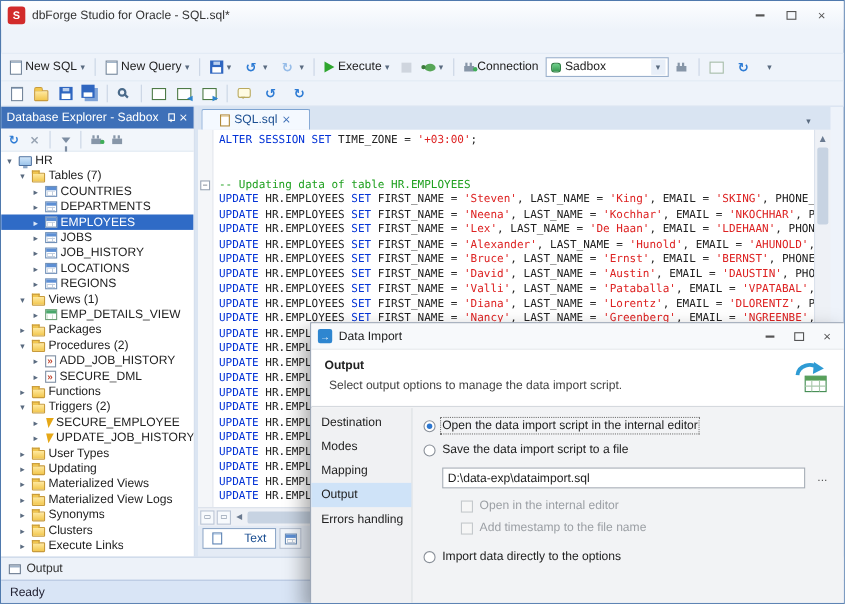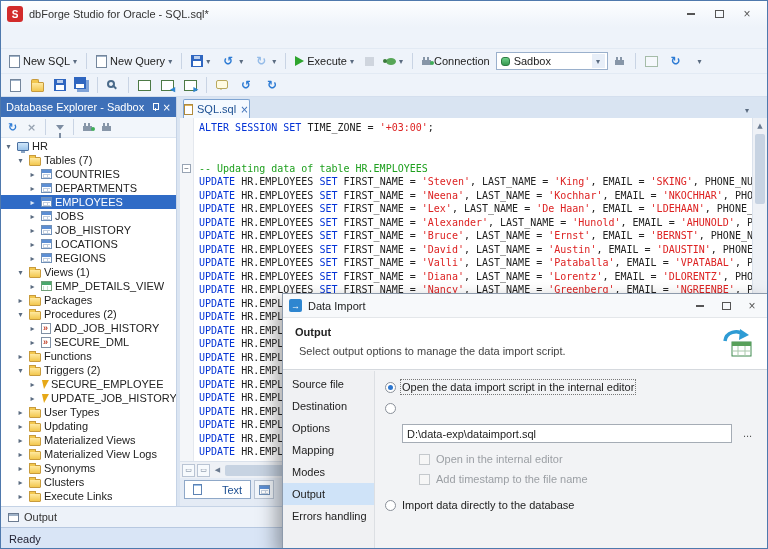--- a/index.html
+++ b/index.html
@@ -59,21 +59,21 @@
   .a-redo{color:#2d7bd4;font-weight:bold;}
   .play{width:0;height:0;border-left:9px solid #2ea52e;border-top:5px solid transparent;border-bottom:5px solid transparent;}
   .stopsq{width:9px;height:9px;background:#a8b2bd;}
   .bug{width:10px;height:7px;border-radius:50%;background:#57a657;position:relative;}
   .bug::before{content:"";position:absolute;left:-3px;top:1.5px;width:4px;height:4px;border-radius:50%;background:#3c7a3c;}
   .dbdot{width:9px;height:9px;border-radius:3px;background:linear-gradient(#6fd08a,#36984f);border:1px solid #2c7c41;}
   .combo{width:112px;height:18px;background:#fff;border:1px solid #9ab0cc;display:flex;align-items:center;gap:4px;padding:0 2px 0 4px;font-size:11px;}
   .combo .arr{margin-left:auto;width:13px;height:14px;display:flex;align-items:center;justify-content:center;background:#e7eef8;color:#5a6b80;font-size:8px;}
 
   
-  .main{position:absolute;left:0;top:96px;right:0;height:409px;}
+  .main{position:absolute;left:0;top:96px;right:12px;height:409px;}
 
   
   .explorer{position:absolute;left:0;top:0;width:176px;height:409px;background:#fff;border-right:1px solid #c5d3e6;}
   .exp-head{height:20px;background:#3e70b8;color:#fff;font-size:11px;display:flex;align-items:center;padding:0 5px;gap:4px;}
   .exp-head .ht{flex:1;white-space:nowrap;overflow:hidden;}
   .pin{width:8px;height:8px;position:relative;}
   .pin::before{content:"";position:absolute;left:2px;top:0;width:4px;height:5px;border:1px solid #fff;}
   .pin::after{content:"";position:absolute;left:4px;top:5px;width:1px;height:3px;background:#fff;}
   .hx{font-size:10px;color:#fff;}
   .exp-tools{height:21px;display:flex;align-items:center;gap:2px;padding:0 3px;background:#f2f6fb;border-bottom:1px solid #dde6f1;}
@@ -102,21 +102,21 @@
   .mi-view::after{content:"";display:block;margin:1px;height:4px;background:repeating-linear-gradient(90deg,#cde0cf 0 1px,transparent 1px 4px);}
   .mi-proc{width:10px;height:11px;background:#fff;border:1px solid #8090a4;position:relative;}
   .mi-proc::after{content:"\00BB";position:absolute;left:1px;top:-1px;color:#c2452f;font-size:9px;font-weight:bold;}
   .mi-trigger{width:0;height:0;border-left:4px solid transparent;border-right:3px solid transparent;border-top:9px solid #e6a817;transform:skewX(-12deg);}
 
   .vsplit{position:absolute;left:176px;top:0;width:3px;height:409px;background:#dbe5f2;}
 
   
   .edwrap{position:absolute;left:179px;top:0;right:0;height:409px;}
   .tabbar{position:absolute;left:0;top:0;right:0;height:21px;background:#d9e4f2;display:flex;align-items:flex-end;padding-left:3px;}
-  .doctab{height:19px;display:flex;align-items:center;gap:4px;padding:0 0;background:#f4f9ff;
+  .doctab{height:19px;display:flex;align-items:center;gap:4px;padding:0 16px;background:#f4f9ff;
     border:1px solid #7ea4d2;border-bottom:none;font-size:11px;color:#1c4f92;border-radius:2px 2px 0 0;}
   .doctab .tx{font-size:10px;color:#3e70b8;}
   .mi-docsm{width:9px;height:11px;background:#fff;border:1px solid #b08a3c;box-shadow:inset 0 3px 0 -2px #e0b35a;}
   .mi-docbl{width:9px;height:11px;background:#fff;border:1px solid #5d83b4;box-shadow:inset 0 3px 0 -2px #9cc0e8;}
   .tabbar-right{margin-left:auto;margin-bottom:3px;margin-right:18px;color:#5a6b80;font-size:8px;}
 
   .edbody{position:absolute;left:0;top:21px;right:15px;height:343px;background:#fff;overflow:hidden;}
   .foldmargin{position:absolute;left:0;top:0;bottom:0;width:14px;background:#f4f6f9;border-right:1px solid #e4e8ee;}
   .foldbox{position:absolute;left:2px;width:9px;height:9px;background:#fff;border:1px solid #98a4b4;
     font-size:8px;line-height:7px;text-align:center;color:#455060;}
@@ -533,50 +533,49 @@
         <polygon points="22,2 31,8 21,13" fill="#2e9bd4"></polygon>
         <rect x="14" y="15" width="19" height="14" fill="#ffffff" stroke="#3f8a4f"></rect>
         <rect x="14" y="15" width="19" height="4" fill="#58a05a"></rect>
         <line x1="14" y1="24" x2="33" y2="24" stroke="#a9c8ab"></line>
         <line x1="20" y1="19" x2="20" y2="29" stroke="#a9c8ab"></line>
         <line x1="27" y1="19" x2="27" y2="29" stroke="#a9c8ab"></line>
       </svg>
     </div>
     <div class="dlg-body">
       <div class="dlg-nav" id="dlg-nav">
-          <div class="dnav">Source file</div>
           <div class="dnav">Destination</div>
-          <div class="dnav">Options</div>
+          <div class="dnav">Modes</div>
           <div class="dnav">Mapping</div>
-          <div class="dnav">Modes</div>
           <div class="dnav dsel">Output</div>
           <div class="dnav">Errors handling</div>
         </div>
       <div class="dlg-content">
         <div class="optrow">
           <span class="radio sel"></span>
           <span class="focusrect">Open the data import script in the internal editor</span>
         </div>
         <div class="optrow">
           <span class="radio"></span>
+          <span>Save the data import script to a file</span>
         </div>
         <div class="pathrow">
           <input class="pathinput" value="D:\data-exp\dataimport.sql" style="">
           <button class="browse">...</button>
         </div>
         <div class="checkrow">
           <span class="checkbox"></span>
           <span>Open in the internal editor</span>
         </div>
         <div class="checkrow">
           <span class="checkbox"></span>
           <span>Add timestamp to the file name</span>
         </div>
         <div class="gap"></div>
         <div class="optrow">
           <span class="radio"></span>
-          <span>Import data directly to the database</span>
+          <span>Import data directly to the options</span>
         </div>
       </div>
     </div>
   </div>
 
 </div>
 
 </body></html>

